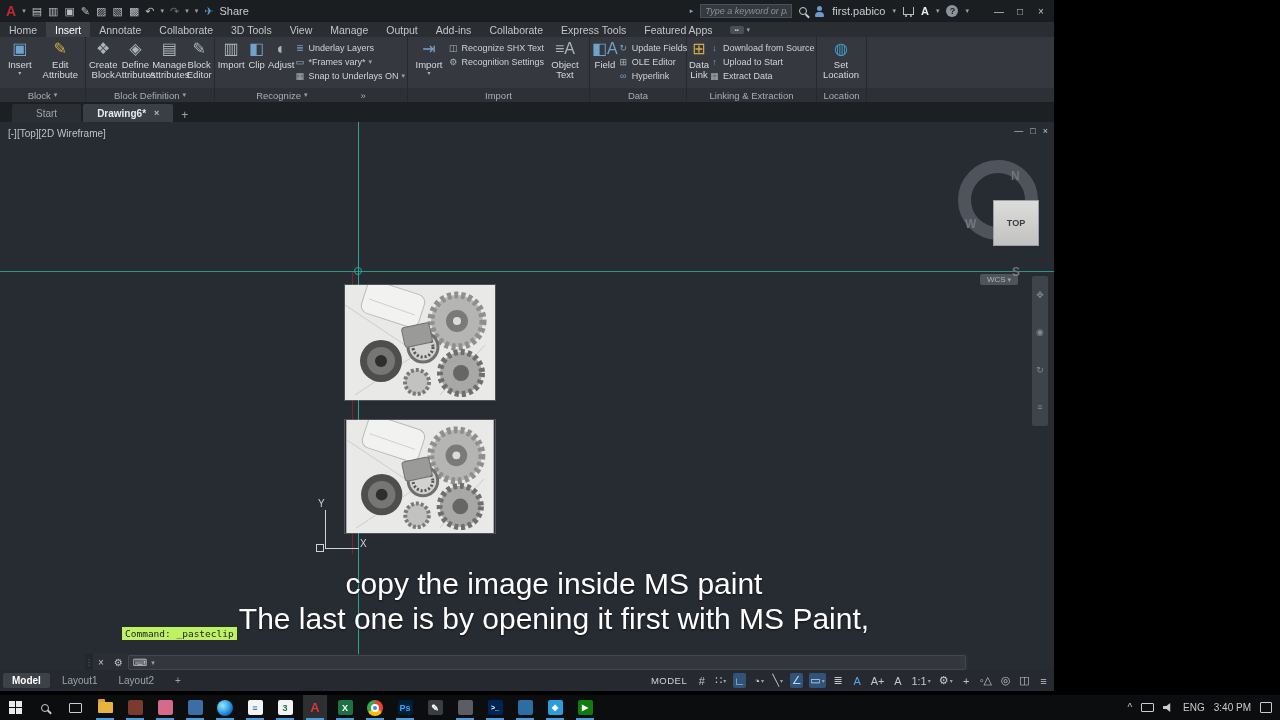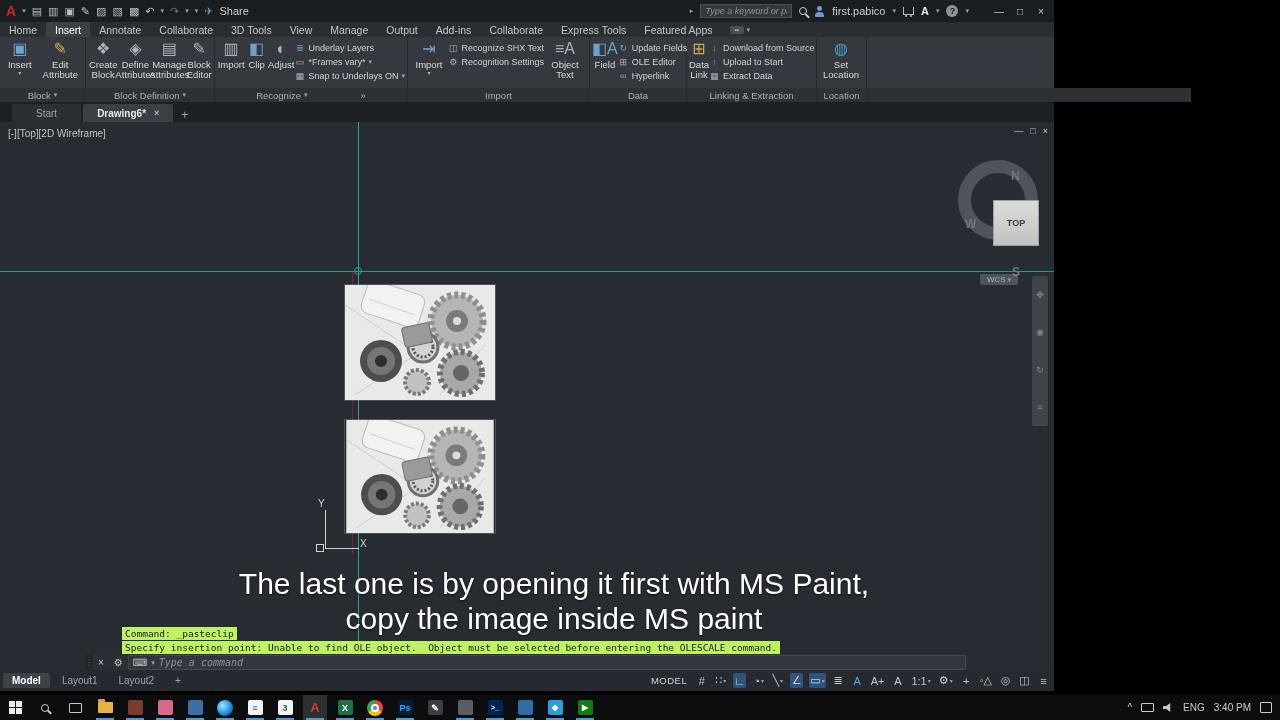--- a/index.html
+++ b/index.html
@@ -41,21 +41,21 @@
   
   #ribbon { position:absolute; left:0; top:37px; width:1054px; height:51px; background:#35393f; display:flex; }
   .panel { display:flex; align-items:flex-start; border-right:1px solid #25282d; padding:1px 2px 0 2px; }
   .bb { width:42px; display:flex; flex-direction:column; align-items:center; font-size:9.5px; line-height:10px; color:#d6d9dd; padding-top:1px; text-align:center; }
   .bb .ic { font-size:16px; line-height:20px; height:21px; }
   .bb .car { font-size:6px; color:#aeb2b8; line-height:6px; }
   .rows { display:flex; flex-direction:column; justify-content:flex-start; padding-top:4px; gap:2px; }
   .rw { display:flex; align-items:center; gap:3px; font-size:9px; color:#cfd2d7; height:12px; white-space:nowrap; }
   .rw .ri { font-size:9px; width:11px; text-align:center; }
   .ic-blue { color:#6fa3cc; } .ic-gray { color:#aab2ba; } .ic-yel { color:#d0a94a; } .ic-glb { color:#3f9ec9; }
-  #panel-labels { position:absolute; left:0; top:88px; width:1191px; height:14px; background:#2d3035; display:flex; font-size:9.5px; color:#a9adb4; }
+  #panel-labels { position:absolute; left:0; top:88px; width:1054px; height:14px; background:#2d3035; display:flex; font-size:9.5px; color:#a9adb4; }
   .plab { display:flex; align-items:center; justify-content:center; gap:3px; border-right:1px solid #25282d; }
 
   
   #filetabs { position:absolute; left:0; top:102px; width:1054px; height:20px; background:#1d2023; display:flex; align-items:flex-end; padding-left:12px; font-size:10px; }
   .ftab { height:18px; display:flex; align-items:center; gap:8px; padding:0 14px; background:#2b2e33; color:#9fa3a9; margin-right:2px; border-radius:2px 2px 0 0; }
   .ftab.active { background:#3a3f46; color:#e8eaed; font-weight:bold; }
   .ftab .fx { font-size:9px; color:#b7bbc0; }
   .fplus { color:#9fa3a9; font-size:12px; margin-left:6px; }
 
   
@@ -420,35 +420,33 @@
       </div>
 
       <div id="navbar">
         <span>✥</span>
         <span>◉</span>
         <span>↻</span>
         <span>≡</span>
       </div>
 
       <div id="caption">
+        <div>copy the image inside MS paint</div>
         <div>The last one is by opening it first with MS Paint,</div>
-        <div>copy the image inside MS paint</div>
       </div>
 
       <div class="cmdpill" style="top:505px">Command: _pasteclip</div>
-      <div class="cmdpill" style="top:519px">Specify insertion point: Unable to find OLE object.  Object must be selected before entering the OLESCALE command.</div>
 
       <div id="cmddock">
         <span class="grip">⋮</span>
         <span class="dockic">×</span>
         <span class="dockic">⚙</span>
         <div id="cmdinput-wrap">
           <span class="dockic" style="margin:0">⌨</span>
           <span class="carat">▾</span>
-          <input id="cmdinput" placeholder="Type a command" style="">
         </div>
       </div>
     </div>
 
     <div id="statusbar">
       <span class="ltab active">Model</span>
       <span class="ltab">Layout1</span>
       <span class="ltab">Layout2</span>
       <span class="ltab">+</span>
       <div class="sb-right">

